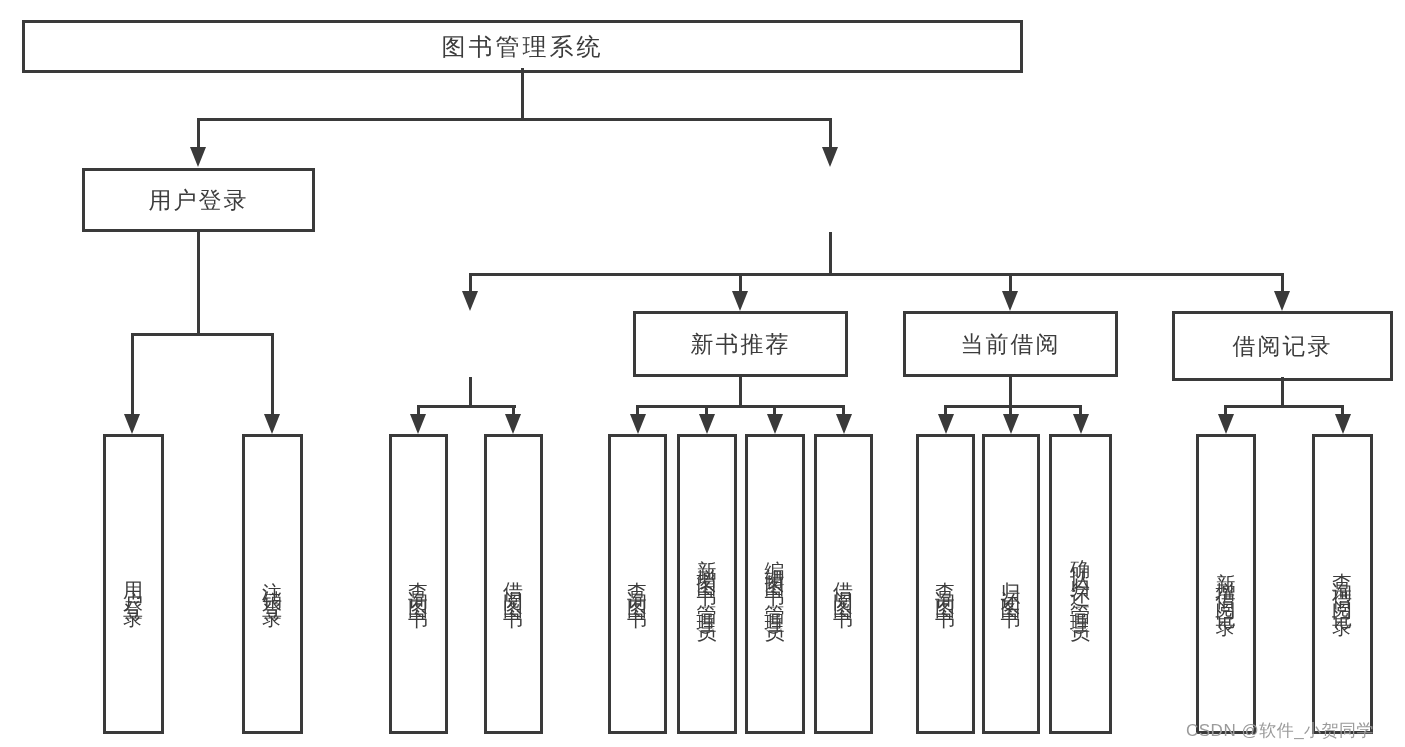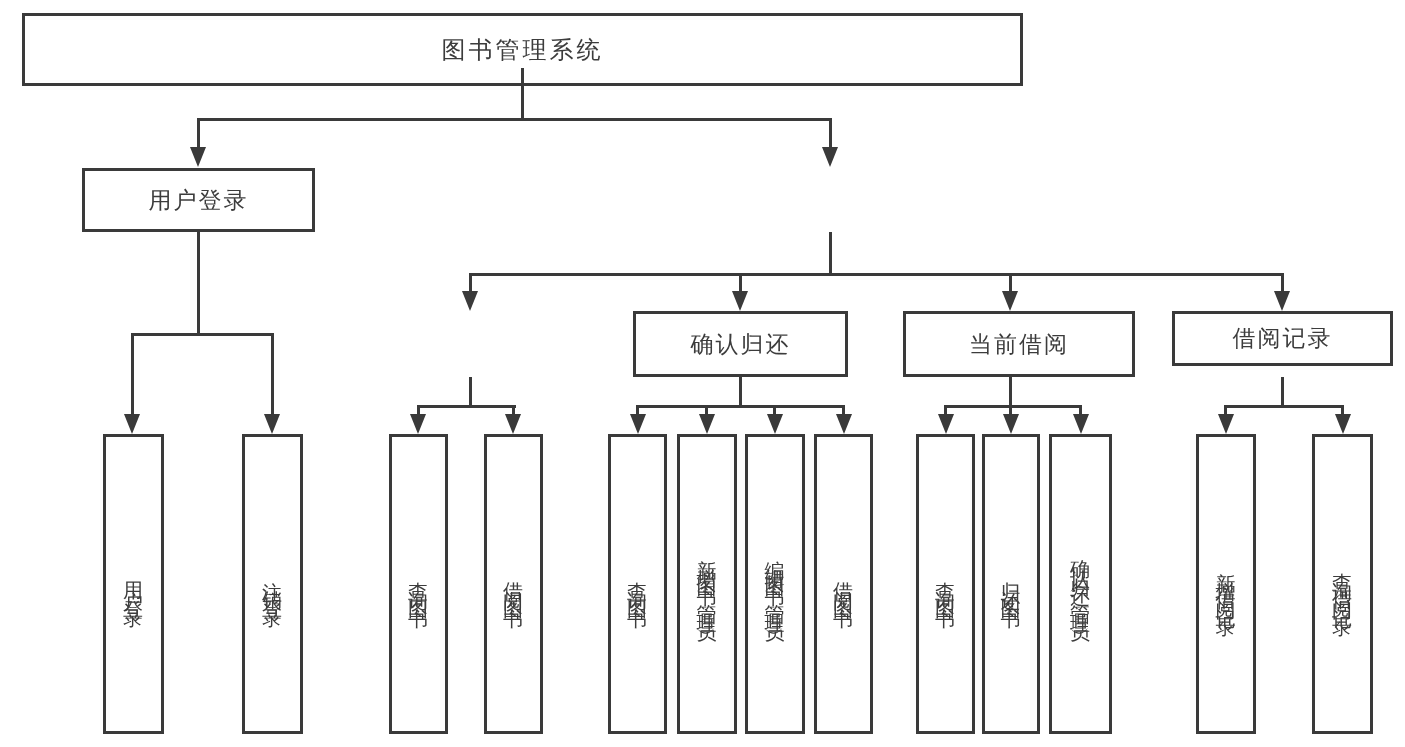--- a/index.html
+++ b/index.html
@@ -44,21 +44,21 @@
     color:#9b9b9b;
     letter-spacing:0.5px;
     white-space:nowrap;
   }
 </style>
 </head>
 <body>
 
 <div class="canvas">
 
-  <div class="node hn-big" style="left:22px;top:13px;width:1001px;height:73px;">图书管理系统</div>
+  <div class="node hn-big" style="left:22px;top:20px;width:1001px;height:53px;">图书管理系统</div>
 
   <div class="v" style="left:521px;top:68px;height:53px;"></div>
   <div class="h" style="left:197px;top:118px;width:635px;"></div>
   <div class="v" style="left:197px;top:118px;height:30px;"></div>
   <div class="arr" style="left:190px;top:147px;"></div>
   <div class="v" style="left:829px;top:118px;height:30px;"></div>
   <div class="arr" style="left:822px;top:147px;"></div>
 
   <div class="node hn" style="left:82px;top:168px;width:233px;height:64px;">用户登录</div>
 
@@ -73,23 +73,23 @@
   <div class="h" style="left:469px;top:273px;width:814px;"></div>
   <div class="v" style="left:469px;top:273px;height:19px;"></div>
   <div class="arr" style="left:462px;top:291px;"></div>
   <div class="v" style="left:739px;top:273px;height:19px;"></div>
   <div class="arr" style="left:732px;top:291px;"></div>
   <div class="v" style="left:1009px;top:273px;height:19px;"></div>
   <div class="arr" style="left:1002px;top:291px;"></div>
   <div class="v" style="left:1281px;top:273px;height:19px;"></div>
   <div class="arr" style="left:1274px;top:291px;"></div>
 
-  <div class="node hn" style="left:633px;top:311px;width:215px;height:66px;">确认归还</div>
-  <div class="node hn" style="left:903px;top:311px;width:232px;height:66px;">当前借阅</div>
-  <div class="node hn" style="left:1172px;top:311px;width:221px;height:55px;">借阅记录</div>
+  <div class="node hn" style="left:633px;top:311px;width:215px;height:66px;">新书推荐</div>
+  <div class="node hn" style="left:903px;top:311px;width:215px;height:66px;">当前借阅</div>
+  <div class="node hn" style="left:1172px;top:311px;width:221px;height:70px;">借阅记录</div>
 
   <div class="v" style="left:469px;top:377px;height:31px;"></div>
   <div class="h" style="left:417px;top:405px;width:99px;"></div>
   <div class="v" style="left:417px;top:405px;height:10px;"></div>
   <div class="arr" style="left:410px;top:414px;"></div>
   <div class="v" style="left:512px;top:405px;height:10px;"></div>
   <div class="arr" style="left:505px;top:414px;"></div>
 
   <div class="v" style="left:739px;top:377px;height:31px;"></div>
   <div class="h" style="left:636px;top:405px;width:209px;"></div>
@@ -129,14 +129,15 @@
   <div class="node leaf" style="left:745px;top:434px;width:60px;height:300px;">编辑图书（管理员）</div>
   <div class="node leaf" style="left:814px;top:434px;width:59px;height:300px;">借阅图书</div>
 
   <div class="node leaf" style="left:916px;top:434px;width:59px;height:300px;">查询图书</div>
   <div class="node leaf" style="left:982px;top:434px;width:58px;height:300px;">归还图书</div>
   <div class="node leaf" style="left:1049px;top:434px;width:63px;height:300px;">确认归还（管理员）</div>
 
   <div class="node leaf" style="left:1196px;top:434px;width:60px;height:300px;">新增借阅记录</div>
   <div class="node leaf" style="left:1312px;top:434px;width:61px;height:300px;">查询借阅记录</div>
 
+  <div class="watermark">CSDN @软件_小贺同学</div>
 
 </div>
 
 </body></html>

